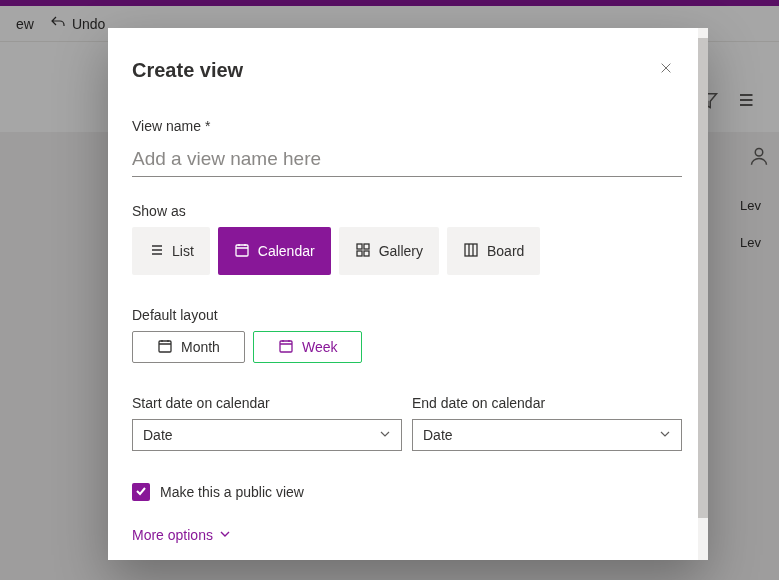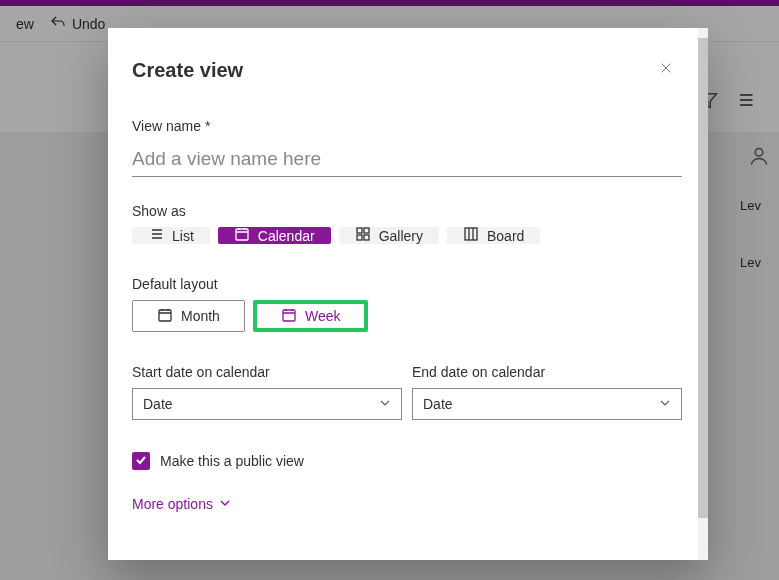--- a/index.html
+++ b/index.html
@@ -1,41 +1,41 @@
 <!DOCTYPE html>
 <html><head>
 <meta charset="utf-8">
 <style>
 *{box-sizing:border-box;margin:0;padding:0;font-family:"Segoe UI",Arial,sans-serif}
 body{width:779px;height:580px;overflow:hidden;background:#f3f2f1;position:relative}
 .top-accent{height:6px;background:#881798;width:100%}
 .toolbar{height:36px;background:#fff;display:flex;align-items:center;padding:0 8px;font-size:14px;color:#323130;border-bottom:1px solid #edebe9}
 .toolbar-item{display:flex;align-items:center;gap:6px;padding:0 8px;cursor:pointer}
 .bg-row{position:absolute;right:0;top:42px;height:90px;width:100%;background:#fff}
-.bg-right{position:absolute;right:0;top:80px;display:flex;flex-direction:column;gap:24px;align-items:flex-end;padding:20px 8px}
+.bg-right{position:absolute;right:0;top:80px;display:flex;flex-direction:column;gap:4px;align-items:flex-end;padding:20px 8px}
 .bg-icon{width:20px;height:20px;color:#605e5c}
 .lev-pill{background:#f3f2f1;padding:6px 10px;font-size:13px;border-radius:2px;color:#323130;margin-top:28px}
 .overlay{position:absolute;inset:0;background:rgba(0,0,0,.35)}
 .modal{position:absolute;left:108px;top:28px;width:598px;height:532px;background:#fff;box-shadow:0 20px 50px rgba(0,0,0,.3);display:flex;flex-direction:column}
 .scrollbar{position:absolute;top:28px;left:698px;width:10px;height:532px;background:#f3f2f1}
 .scrollbar-thumb{width:10px;height:480px;background:#c8c6c4;margin-top:10px}
 .modal-body{padding:26px 24px 10px 24px;overflow:hidden;flex:1}
 .modal-header{display:flex;justify-content:space-between;align-items:center;margin-bottom:32px}
 .modal-title{font-size:20px;font-weight:600;color:#323130}
 .close{width:32px;height:32px;display:flex;align-items:center;justify-content:center;cursor:pointer;color:#605e5c}
 .field-label{font-size:14px;color:#323130;margin-bottom:8px;font-weight:400}
 .view-name-input{width:100%;border:none;border-bottom:1px solid #8a8886;font-size:19px;padding:6px 0;color:#323130;outline:none;margin-bottom:26px;font-weight:500}
 .view-name-input::placeholder{color:#8a8886;font-weight:500}
 .section{margin-bottom:32px}
 .btn-row{display:flex;gap:8px}
-.pill-btn{display:flex;align-items:center;gap:8px;padding:0 16px;height:17px;font-size:14px;background:#f3f2f1;color:#323130;border:none;cursor:pointer;border-radius:2px}
+.pill-btn{display:flex;align-items:center;gap:8px;padding:0 16px;height:48px;font-size:14px;background:#f3f2f1;color:#323130;border:none;cursor:pointer;border-radius:2px}
 .pill-btn svg{width:16px;height:16px}
 .pill-btn.selected{background:#881798;color:#fff;font-weight:400}
 .layout-btn{display:flex;align-items:center;gap:8px;padding:0 24px;height:32px;font-size:14px;background:#fff;border:1px solid #8a8886;color:#323130;cursor:pointer;border-radius:2px}
-.layout-btn.selected{border:4px solid #22c55e;color:#881798}
+.layout-btn.selected{border:1px solid #22c55e;color:#881798}
 .two-col{display:flex;gap:10px}
 .col{flex:1}
 .select{width:100%;height:32px;border:1px solid #8a8886;display:flex;align-items:center;justify-content:space-between;padding:0 10px;font-size:14px;color:#323130;cursor:pointer;background:#fff}
 .select svg{width:12px;height:12px;color:#605e5c}
 .vis-row{display:flex;align-items:center;gap:8px;margin-bottom:14px}
 .info-icon{width:16px;height:16px;color:#605e5c}
 .chk-row{display:flex;align-items:center;gap:10px;margin-bottom:26px}
 .chk{width:18px;height:18px;background:#881798;display:flex;align-items:center;justify-content:center;border-radius:2px;color:#fff}
 .chk svg{width:12px;height:12px}
 .more{display:flex;align-items:center;gap:6px;color:#881798;font-size:14px;cursor:pointer}

